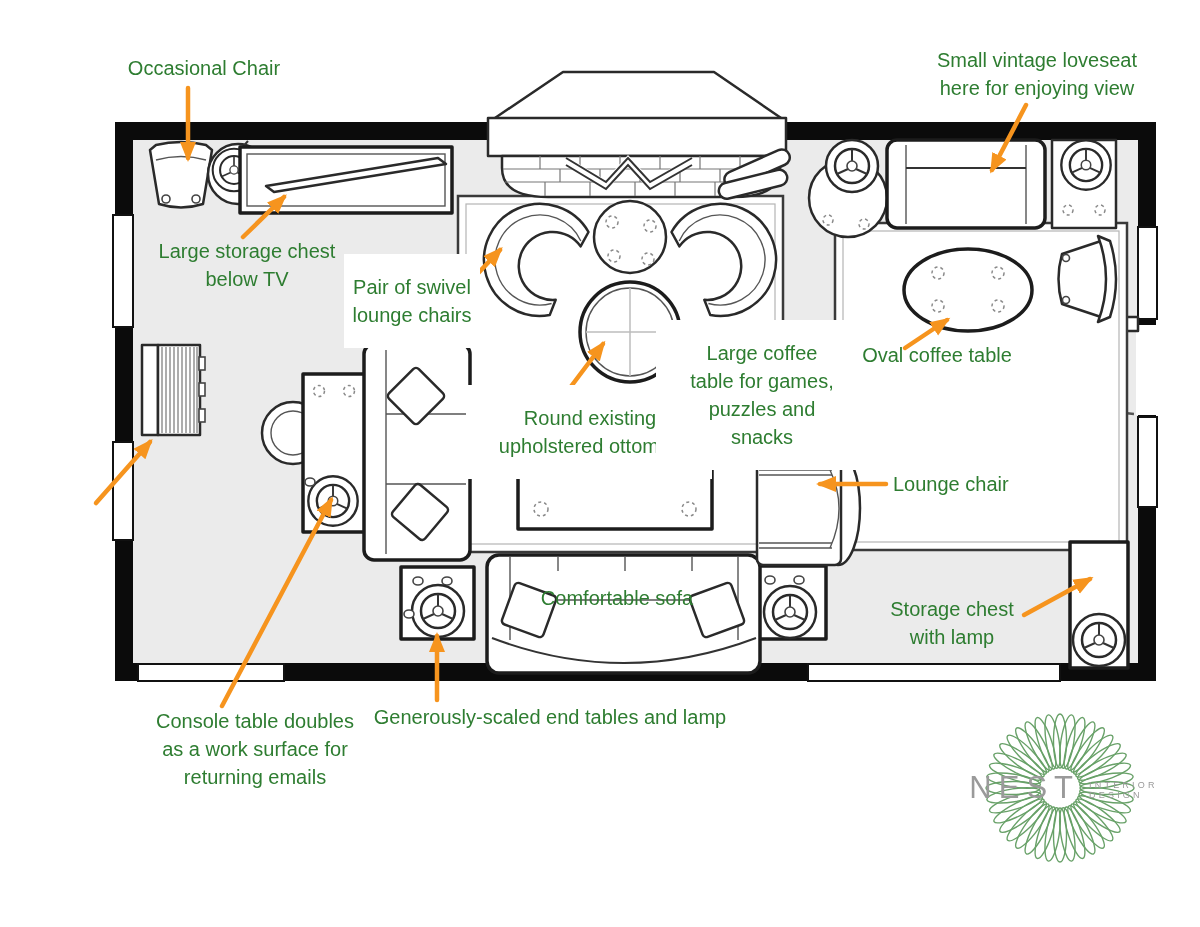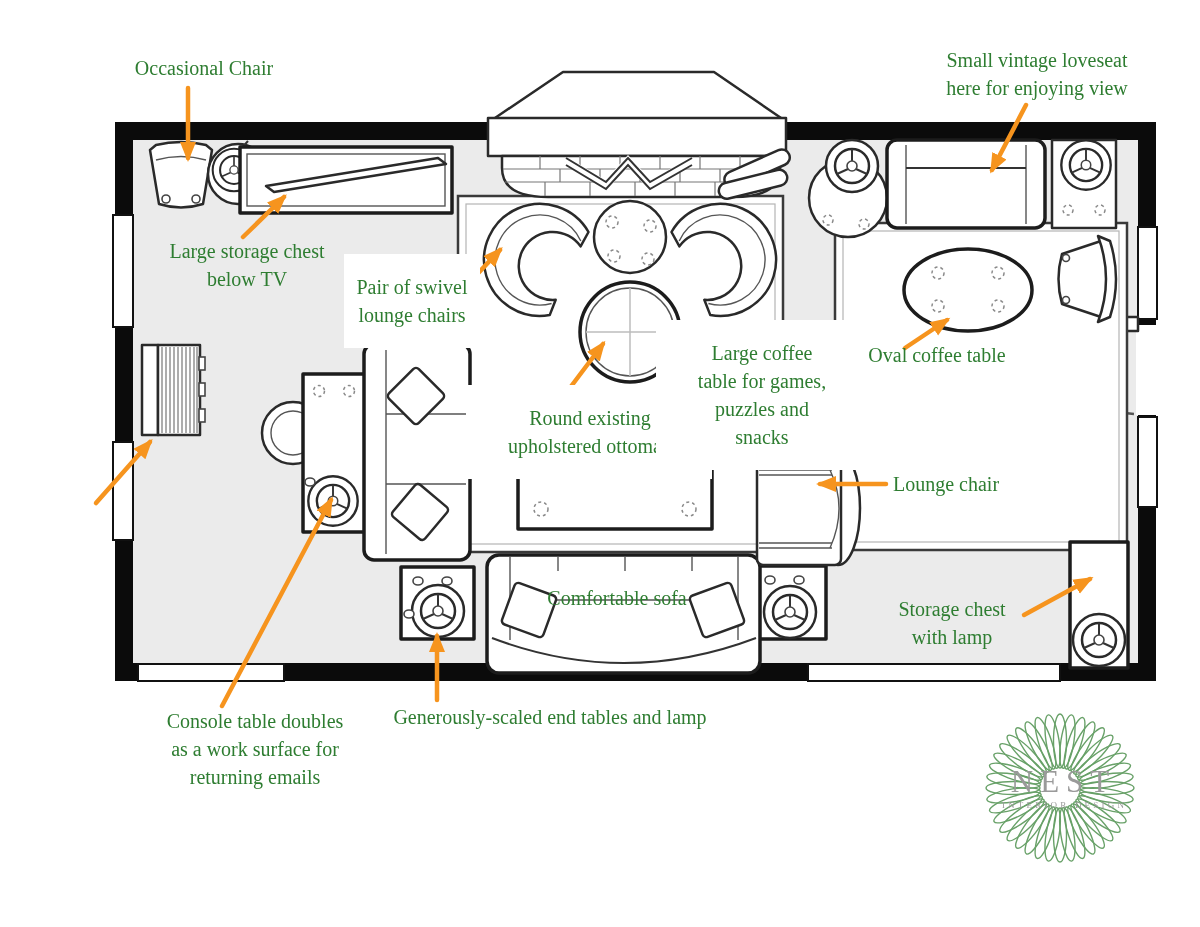--- a/index.html
+++ b/index.html
@@ -5,21 +5,21 @@
   :root{
     --label-green:#2e7d31;
     --arrow-orange:#f6941e;
     --floor-gray:#ebebeb;
     --wall-black:#0b0b0b;
     --logo-green:#68a168;
     --logo-text-gray:#9a9a9a;
   }
   html,body{margin:0;padding:0;background:#fff;}
   #page{position:relative;width:1200px;height:909px;background:#fff;overflow:hidden;
-        font-family:Liberation Serif, serif;}
+        font-family:Liberation Sans, sans-serif;}
   #plan-svg{position:absolute;left:0;top:0;}
   
   .f  {fill:#fff;stroke:#2a2a2a;stroke-width:2.5;stroke-linejoin:round;}
   .f3 {fill:#fff;stroke:#1c1c1c;stroke-width:3.5;stroke-linejoin:round;}
   .thin {fill:none;stroke:#555;stroke-width:1.4;}
   .thin2{fill:none;stroke:#333;stroke-width:2;}
   .brick{fill:none;stroke:#777;stroke-width:1.2;}
   .rug {fill:#fff;stroke:#3a3a3a;stroke-width:2.5;}
   .rugi{fill:none;stroke:#b5b5b5;stroke-width:1.2;}
   .dash{fill:none;stroke:#8a8a8a;stroke-width:1.5;stroke-dasharray:3 3;}
@@ -33,21 +33,21 @@
   .whiteband{fill:none;stroke:#fff;stroke-width:8;}
   
   .lbl{position:absolute;color:var(--label-green);font-size:20px;line-height:28px;
        text-align:center;white-space:pre-line;z-index:5;}
   .boxed{background:#fff;padding:19px 8px;}
   
   #logo{position:absolute;left:982px;top:710px;width:156px;height:156px;z-index:4;}
   #petal-svg{position:absolute;left:0;top:0;}
   #petals ellipse{fill:none;stroke:var(--logo-green);stroke-width:1.4;}
   #logo-text{position:absolute;left:0;top:0;width:156px;height:156px;display:flex;
-             flex-direction:column;align-items:center;justify-content:center;}
+             align-items:center;justify-content:center;}
   #logo-name{color:var(--logo-text-gray);font-size:31px;font-weight:300;
              letter-spacing:7px;padding-left:7px;line-height:30px;}
   #logo-tagline{color:var(--logo-text-gray);font-size:9px;letter-spacing:3.2px;
                 padding-left:9px;margin-top:3px;}
 </style>
 </head>
 <body>
 
 <div id="page">
 

